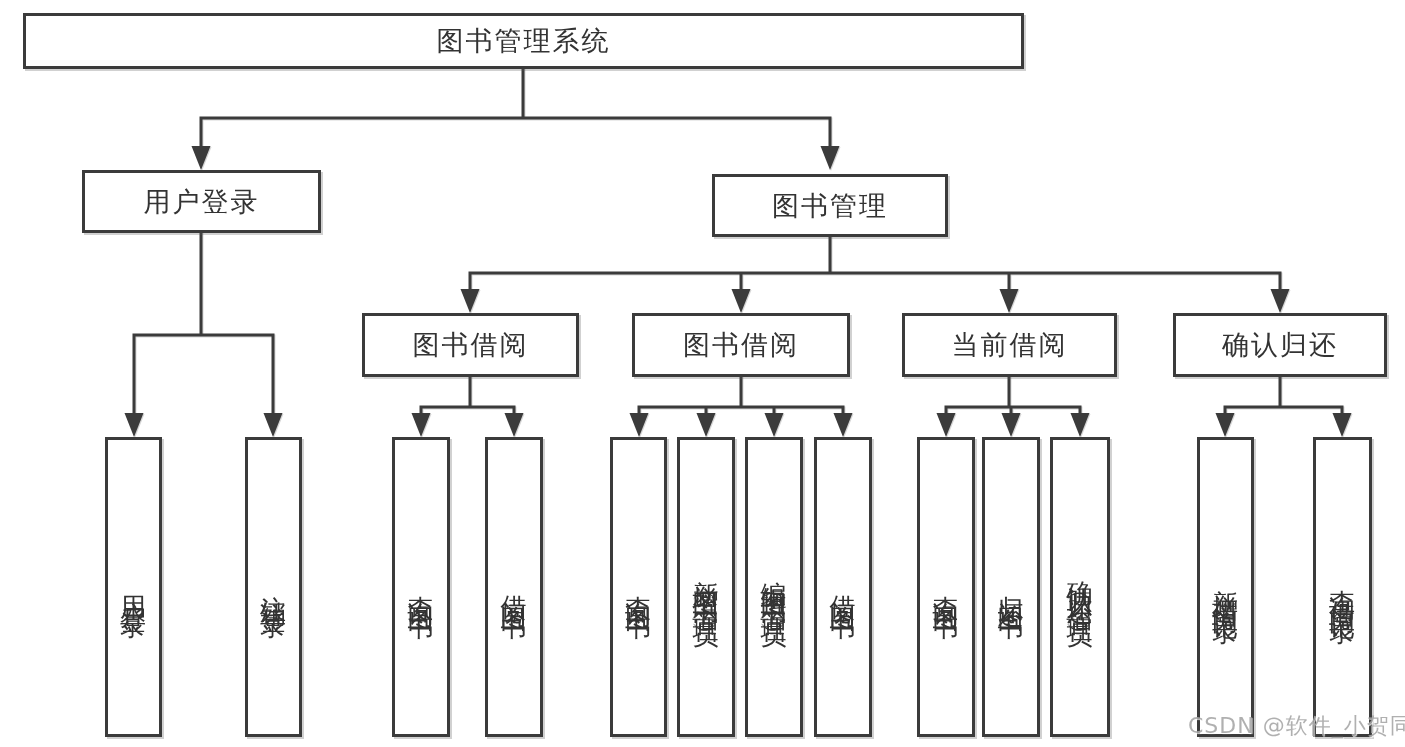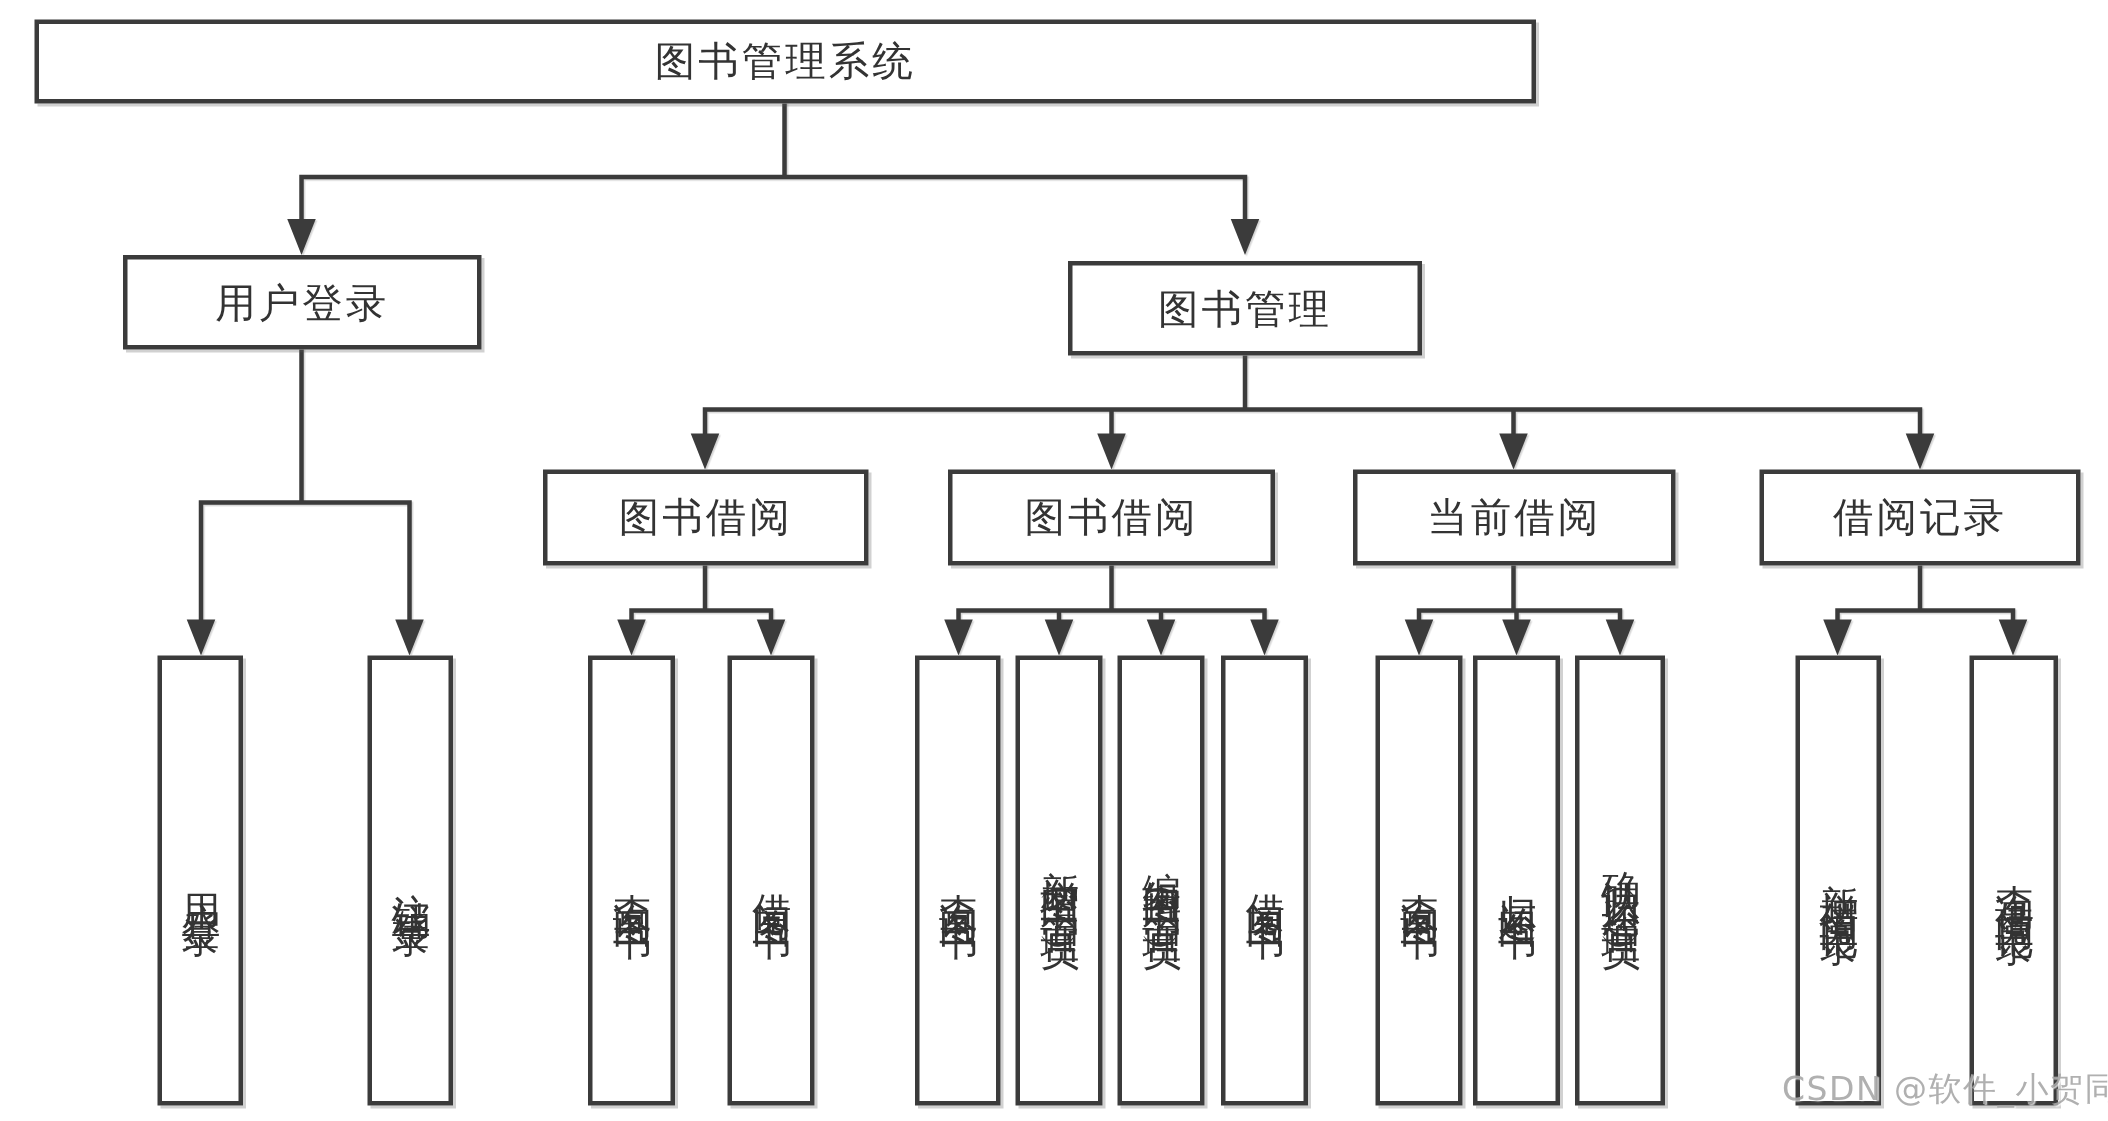--- a/index.html
+++ b/index.html
@@ -104,21 +104,21 @@
   </svg>
 
   <div class="node h-node n-root">图书管理系统</div>
 
   <div class="node h-node n-user-login">用户登录</div>
   <div class="node h-node n-book-mgmt">图书管理</div>
 
   <div class="node h-node n-new-book">图书借阅</div>
   <div class="node h-node n-cur-borrow">当前借阅</div>
   <div class="node h-node n-book-borrow">图书借阅</div>
-  <div class="node h-node n-borrow-rec">借阅记录</div>
+  <div class="node h-node n-borrow-rec">确认归还</div>
 
   <div class="node v-node leaf n-a1">用户登录</div>
   <div class="node v-node leaf n-a2">注销登录</div>
 
   <div class="node v-node leaf n-b1">查询图书</div>
   <div class="node v-node leaf n-b2">借阅图书</div>
 
   <div class="node v-node leaf n-c1">查询图书</div>
   <div class="node v-node leaf n-c2">新增图书（管理员）</div>
   <div class="node v-node leaf n-c3">编辑图书（管理员）</div>

